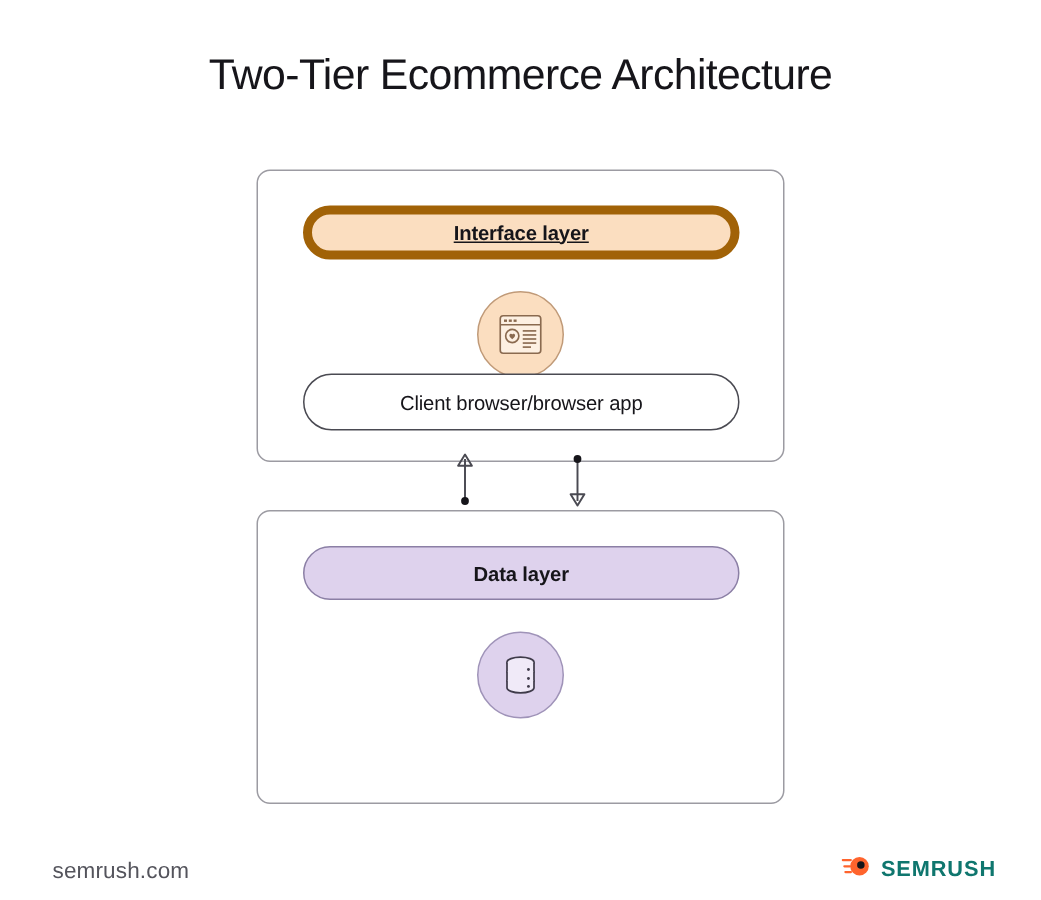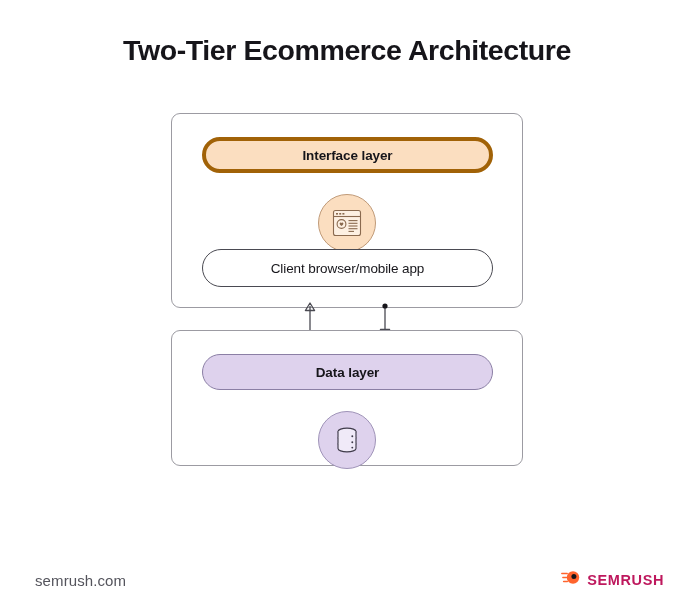--- a/index.html
+++ b/index.html
@@ -20,59 +20,60 @@
   }
 
   
   .title {
     position: absolute;
     top: 33px;
     left: 0;
     width: 694px;
     text-align: center;
     font-size: 28.5px;
-    font-weight: bold;
+    font-weight: normal;
     letter-spacing: -0.4px;
     color: #16151a;
     line-height: 1.2;
   }
 
   
   .tier {
     position: absolute;
     left: 171px;
     width: 352px;
     border: 1px solid #9c9ba2;
     border-radius: 9px;
     background: #ffffff;
   }
 
   .tier-top    { top: 113px; height: 195px; }
-  .tier-bottom { top: 330px; height: 136px; }
+  .tier-bottom { top: 340px; height: 196px; }
 
   
   .layer-pill {
     position: absolute;
     left: 30px;
     top: 23px;
     width: 291px;
     height: 36px;
     border-radius: 18px;
     display: flex;
     align-items: center;
     justify-content: center;
     font-size: 13.5px;
     font-weight: bold;
     letter-spacing: -0.1px;
     color: #16151a;
   }
 
   .layer-pill.interface {
     background: #fbdec0;
-    border: 4px solid #a16207;
+    border: 6px solid #a16207;
+    text-decoration: underline;
   }
 
   .layer-pill.data {
     background: #ded2ed;
     border: 1px solid #8b7fa5;
   }
 
   
   .icon-circle {
     position: absolute;
@@ -133,21 +134,21 @@
     top: 570px;
     display: flex;
     align-items: center;
     gap: 7px;
   }
 
   .footer-logo .wordmark {
     font-size: 14.5px;
     font-weight: bold;
     letter-spacing: 0.6px;
-    color: #be185d;
+    color: #0f766e;
   }
 </style>
 </head>
 <body>
 
 <div class="page">
 
   <div class="title">Two-Tier Ecommerce Architecture</div>
 
   <div class="tier tier-top">
@@ -167,21 +168,21 @@
         <path d="M11.5 20.1 C 9.4 18.6 9.2 17.3 10.1 16.7 C 10.8 16.25 11.3 16.7 11.5 17.05 C 11.7 16.7 12.2 16.25 12.9 16.7 C 13.8 17.3 13.6 18.6 11.5 20.1 Z" fill="#8a6a4f"></path>
         <line x1="18.5" y1="14.6" x2="27.5" y2="14.6" stroke="#8a6a4f" stroke-width="1.1"></line>
         <line x1="18.5" y1="17.3" x2="27.5" y2="17.3" stroke="#8a6a4f" stroke-width="1.1"></line>
         <line x1="18.5" y1="20.0" x2="27.5" y2="20.0" stroke="#8a6a4f" stroke-width="1.1"></line>
         <line x1="18.5" y1="22.7" x2="27.5" y2="22.7" stroke="#8a6a4f" stroke-width="1.1"></line>
         <line x1="18.5" y1="25.4" x2="24.0" y2="25.4" stroke="#8a6a4f" stroke-width="1.1"></line>
       </svg>
     </div>
 
     <div class="white-pill">
-      <span>Client browser/mobile app</span>
+      <span>Client browser/browser app</span>
     </div>
   </div>
 
   <div class="arrows">
     <svg width="120" height="44" viewBox="0 0 120 44" aria-hidden="true">
 
       <g>
         <line x1="20" y1="34" x2="20" y2="6" stroke="#4a4a52" stroke-width="1.3"></line>
         <path d="M20 3 L15.4 10.5 L24.6 10.5 Z" fill="none" stroke="#4a4a52" stroke-width="1.3" stroke-linejoin="round"></path>
         <circle cx="20" cy="34" r="2.6" fill="#16151a"></circle>

